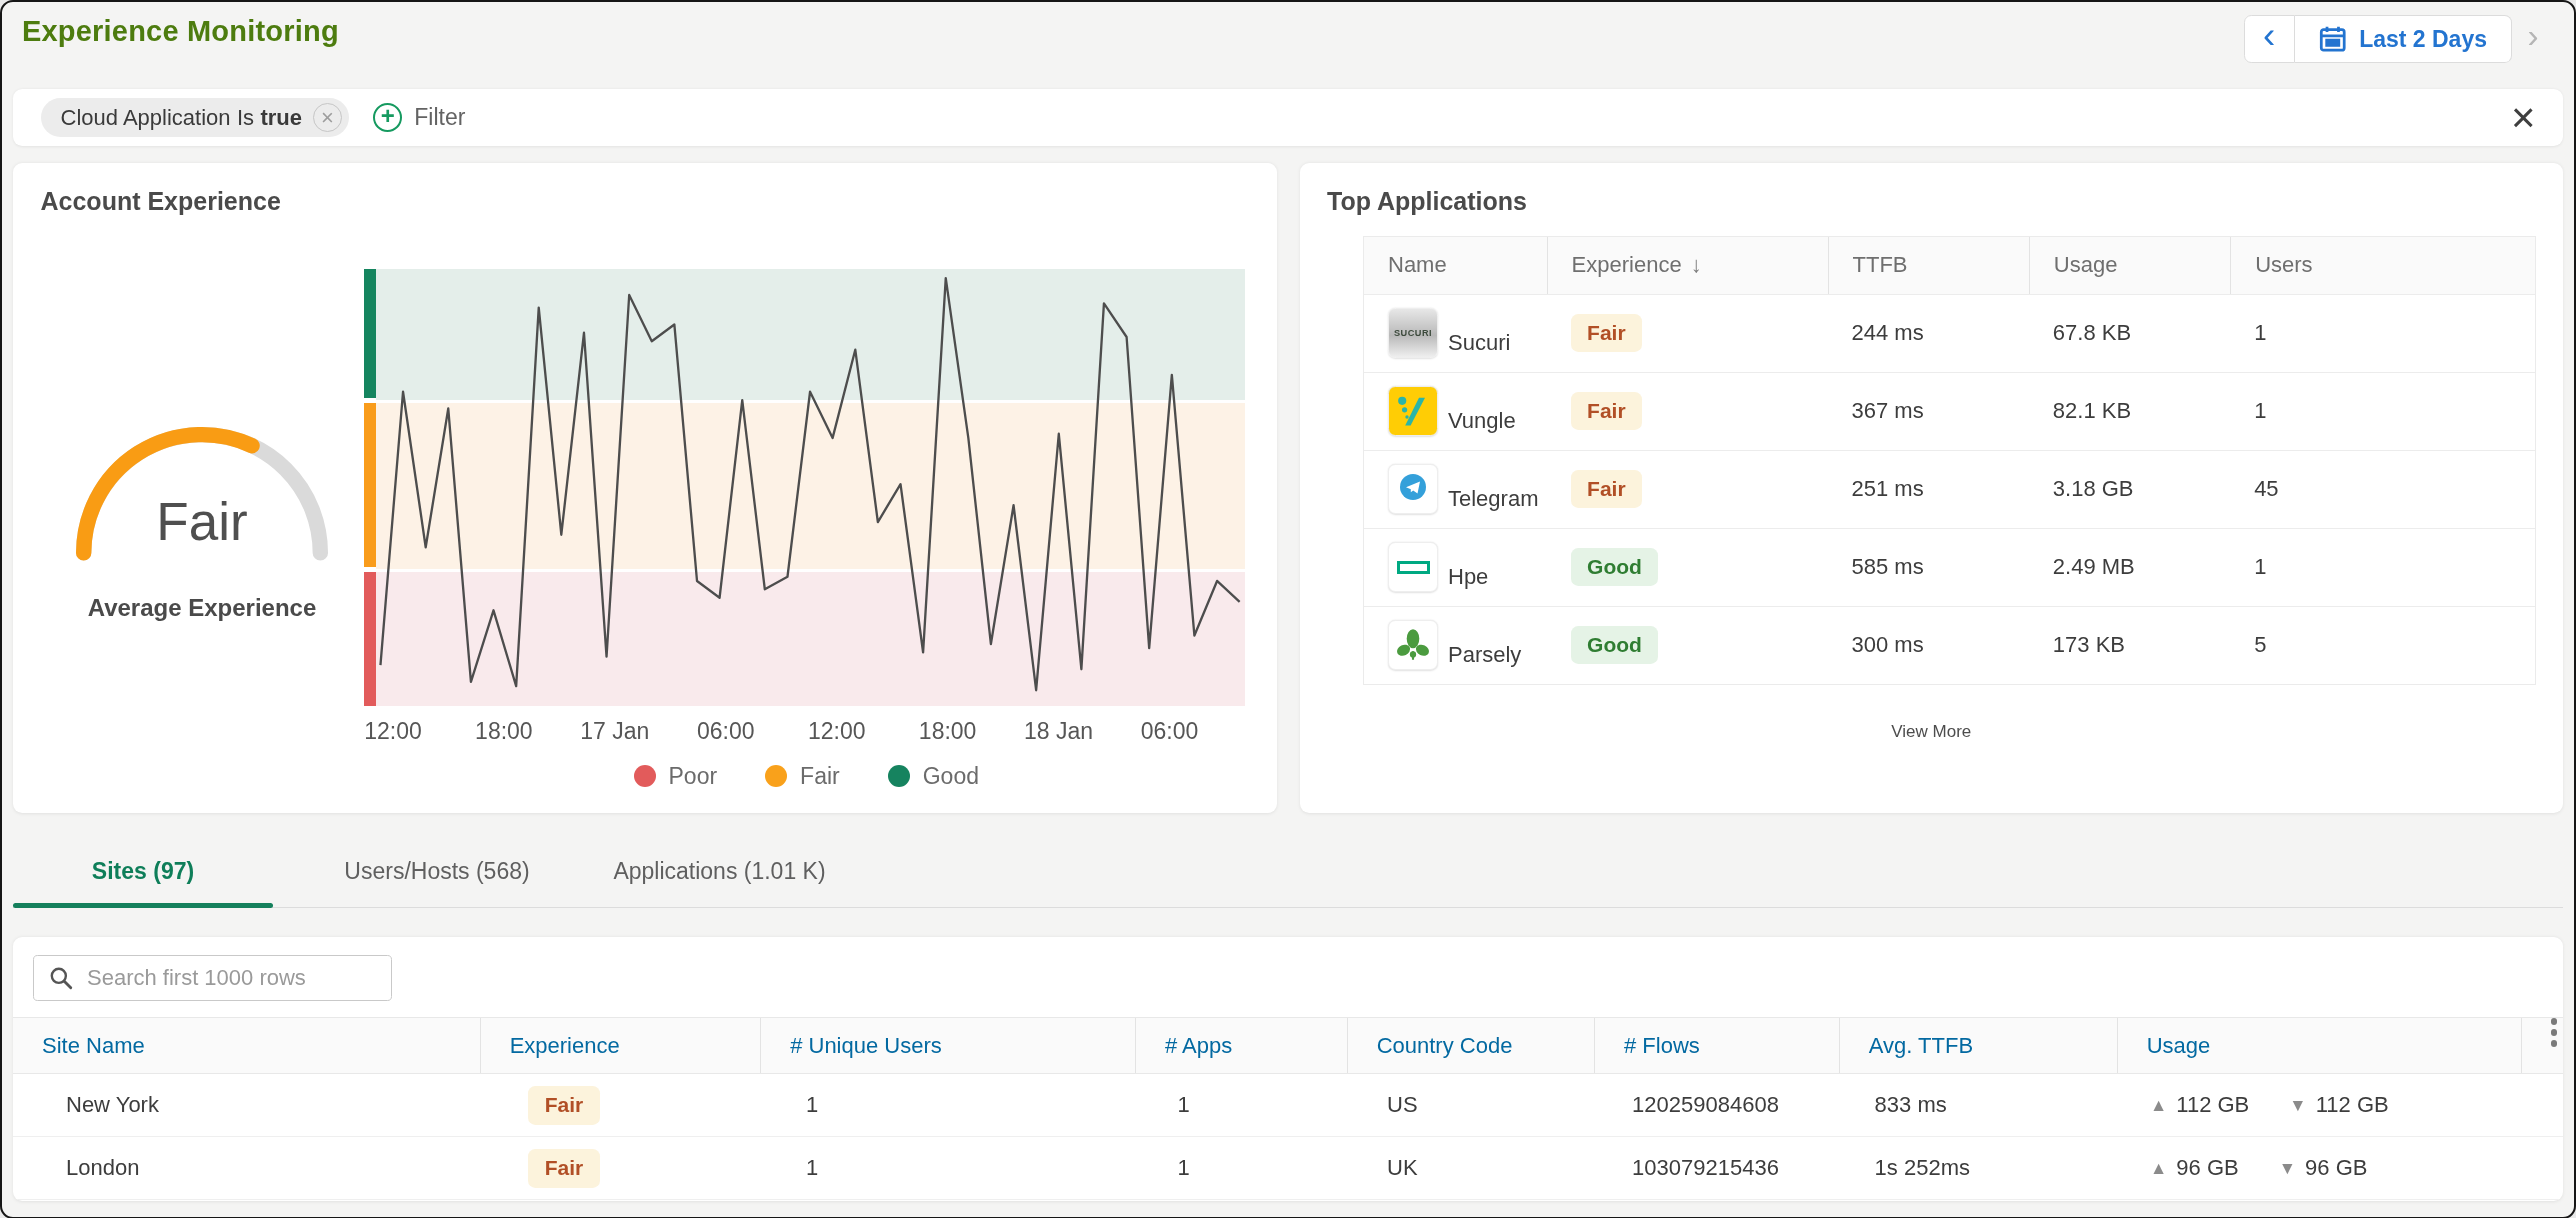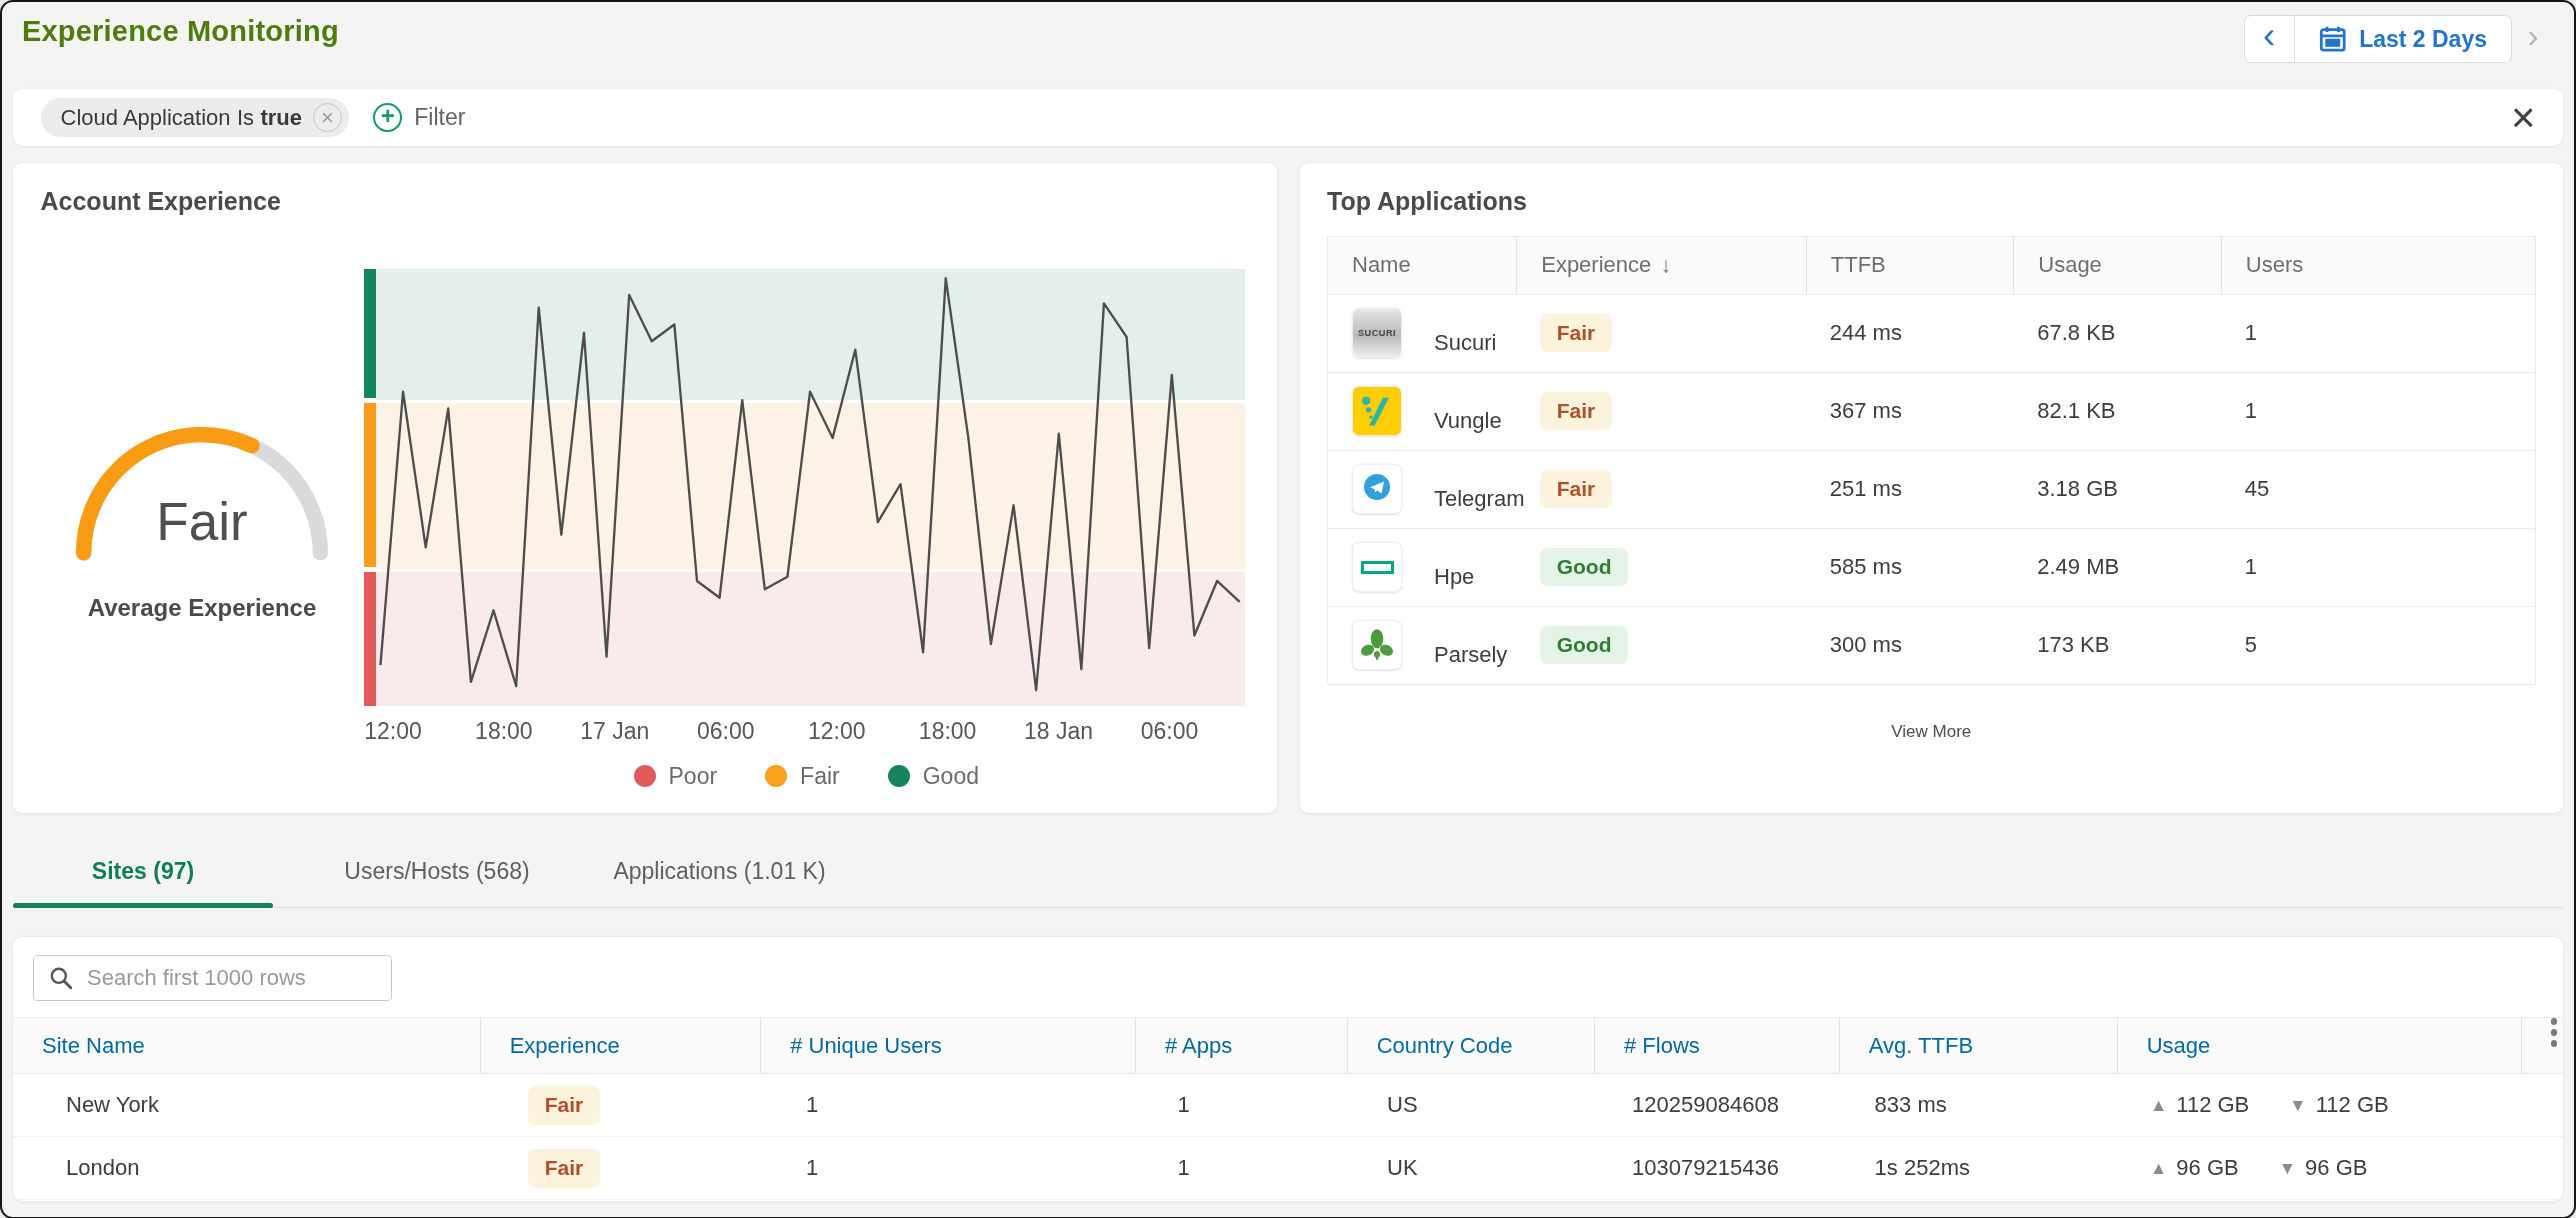--- a/index.html
+++ b/index.html
@@ -54,29 +54,29 @@
   .band-fair{ height:38.7%; background:#fdf2e6; border-bottom:3.7px solid #fff;}
   .band-poor{ flex:1; background:#f9eaec; }
   .line-svg{ position:absolute; left:12px; right:3.7px; top:0; bottom:0; width:calc(100% - 15.6px); height:100%; z-index:3;}
   .x-ticks{ position:relative; height:39px; margin-top:7.3px; margin-left:12px; }
   .x-ticks .tick{ position:absolute; transform:translateX(-50%); font-size:23px; color:#565656; white-space:nowrap; top:5.5px;}
   .legend{ display:flex; justify-content:center; gap:48px; margin-top:11px; }
   .legend-item{ display:flex; align-items:center; gap:13px; font-size:23px; color:#6b6b6b; }
   .dot{ width:22px; height:22px; border-radius:50%; }
   .dot-poor{ background:#e25b5b; } .dot-fair{ background:#f9a11b; } .dot-good{ background:#16835f; }
   
-  .apps-table{ margin-top:20px; border:0.9px solid #ebebeb; }
+  .apps-table{ margin-top:20px; border:0.9px solid #ebebeb;margin-left:36px; }
   .apps-row{ display:grid; grid-template-columns:15.6% 24% 17.2% 17.2% auto; align-items:center; }
   .apps-head{ background:#fafafa; height:57px; }
   .apps-head .hcell{ font-size:22px; color:#6f6f6f; padding-left:24px; height:100%; display:flex; align-items:center; gap:9.2px;}
   .apps-head .hcell + .hcell{ border-left:0.9px solid #e3e3e3; }
   .sort-arrow{ font-size:22px; color:#7d7d7d; }
   .apps-body-row{ height:78px; border-top:0.9px solid #ececec; }
   .cell{ font-size:22px; color:#3d3d3d; padding-left:24px; }
-  .name-cell{ display:flex; align-items:flex-end; gap:32px; }
+  .name-cell{ display:flex; align-items:flex-end; gap:10px; }
   .app-icon{ width:50px; height:50px; border-radius:7.3px; border:0.9px solid #eee; box-shadow:0 0.9px 1.8px rgba(0,0,0,.12);
     display:flex; align-items:center; justify-content:center; overflow:hidden; background:#fff; flex:0 0 50px;}
   .app-name{ padding-bottom:1.8px; }
   .icon-sucuri{ background:linear-gradient(180deg,#e7e7e7,#b9b9b9 55%,#efefef); }
   .icon-sucuri span{ font-size:9.2px; font-weight:bold; color:#3c4a3c; letter-spacing:0.5px;}
   .icon-vungle{ background:#ffcd05; }
   .icon-telegram{ background:#fff; }
   .icon-hpe{ background:#fff; }
   .hpe-rect{ width:33px; height:13px; border:3.7px solid #00a982; }
   .icon-parsely{ background:#fff; }

